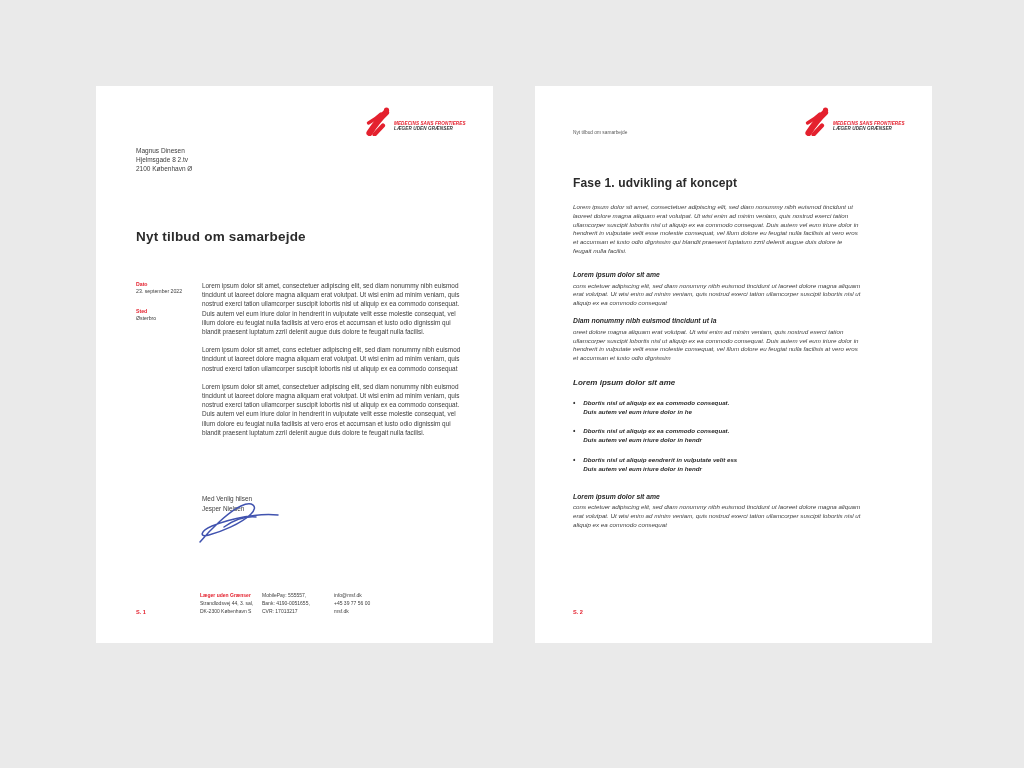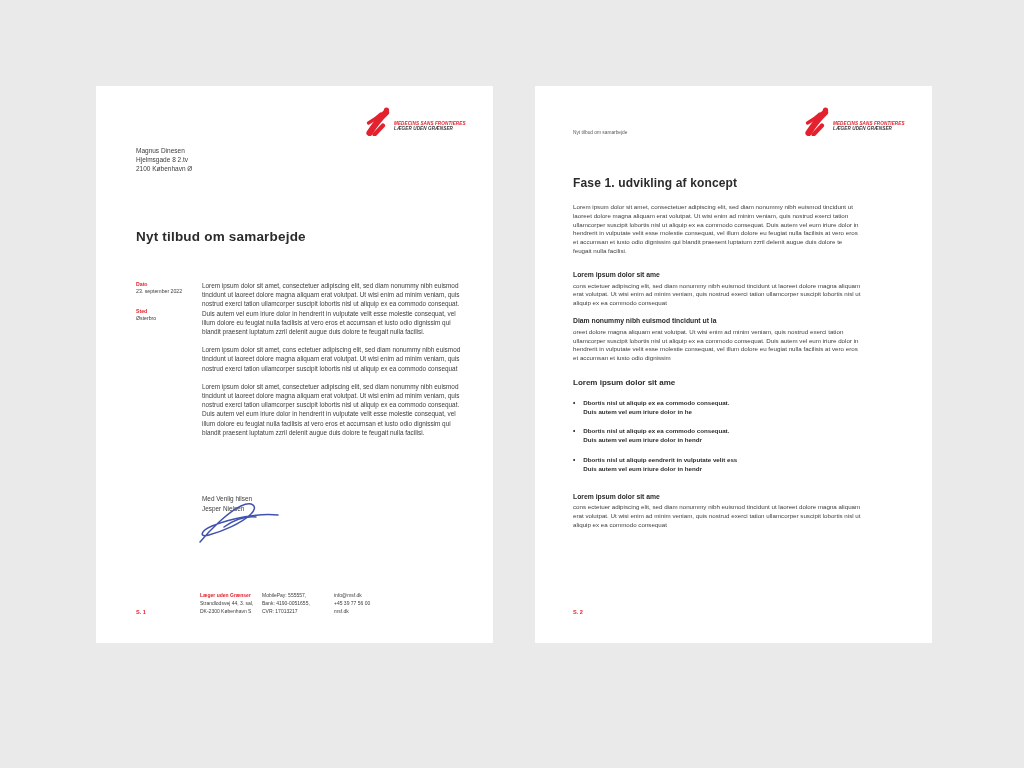--- a/index.html
+++ b/index.html
@@ -40,21 +40,21 @@
   .footer-pagenum { position:absolute; left:40px; top:523px; font-size:5.6px; font-weight:bold; color:#e4212e; }
   .footer-col { position:absolute; top:505px; font-size:5px; line-height:8px; color:#3d3d3d; }
   .fc1 { left:104px; }
   .fc2 { left:166px; }
   .fc3 { left:238px; }
   .footer-org { color:#e4212e; font-weight:bold; }
 
   
   .running-header { position:absolute; left:38px; top:44px; font-size:4.8px; color:#5a5a5a; }
   .p2-title { position:absolute; left:38px; top:90px; font-size:12px; font-weight:bold; color:#2b2b2b; letter-spacing:.15px; }
-  .p2-content { position:absolute; left:38px; top:117px; width:289px; font-size:6.2px; line-height:8.8px; color:#3d3d3d; }
+  .p2-content { position:absolute; left:38px; top:117px; width:289px; font-size:6.2px; line-height:8.8px; color:#3d3d3d;font-style:italic; }
   .p2-intro { margin-bottom:15px; }
   .subhead { font-size:6.8px; font-weight:bold; color:#2b2b2b; margin-bottom:2px; }
   .sect { margin-bottom:9px; }
   .sect2 { margin-bottom:16px; }
   .list-heading { font-size:8px; font-weight:bold; color:#2b2b2b; margin-bottom:11px; }
   .bullet { display:flex; gap:8px; margin-bottom:11px; font-weight:bold; color:#2b2b2b; }
   .bullet .dot { font-size:6.5px; line-height:8.8px; }
   .bullet-lines { flex:1; }
   .last-sect { margin-top:19px; }
   .p2-pagenum { position:absolute; left:38px; top:523px; font-size:5.6px; font-weight:bold; color:#e4212e; }

